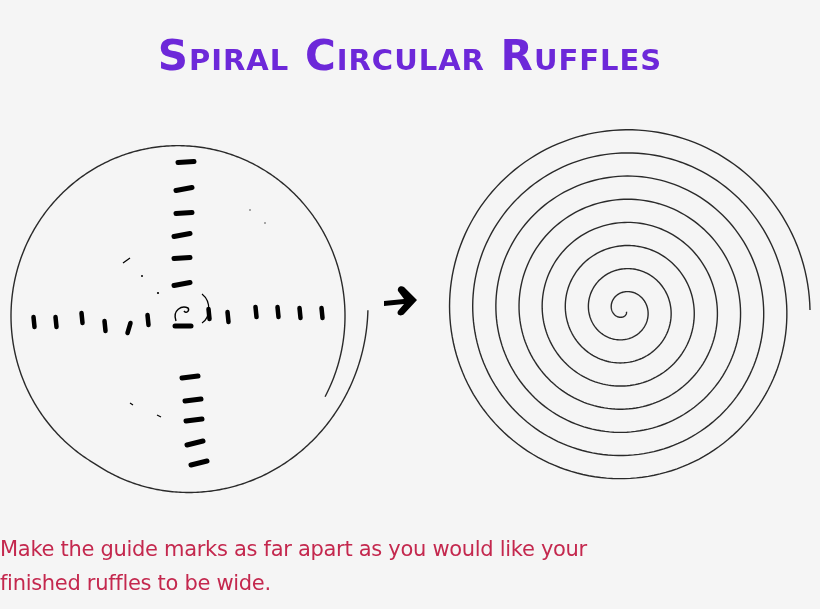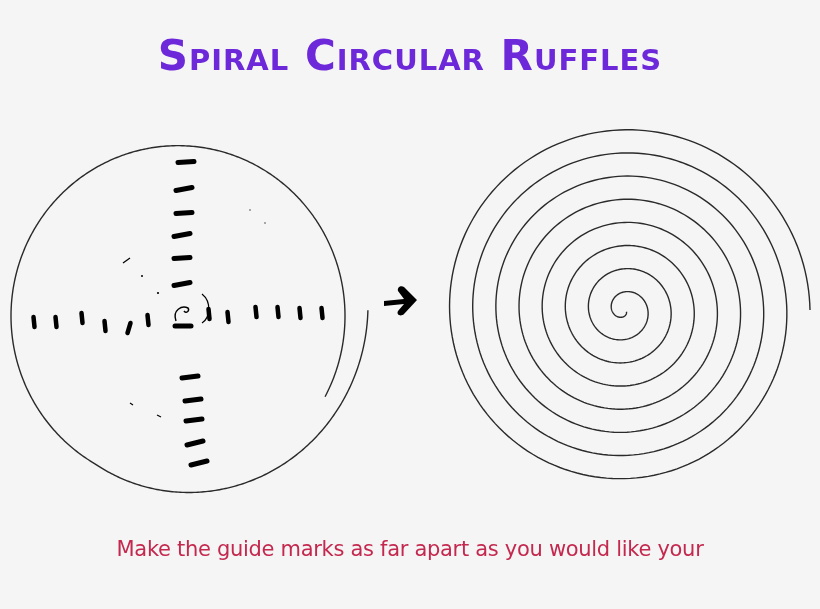--- a/index.html
+++ b/index.html
@@ -33,21 +33,21 @@
       left: 0;
       top: 0;
       width: 820px;
       height: 609px;
     }
     .caption {
       position: absolute;
       left: 0;
       top: 532px;
       width: 820px;
-      text-align: center;
+      text-align: left;
       font-family: "DejaVu Sans", sans-serif;
       font-size: 21px;
       line-height: 34px;
       color: #c4284e;
       font-weight: normal;
       letter-spacing: -0.3px;
     }
     .caption span { display: block; }
   </style>
 </head>
@@ -99,13 +99,14 @@
     <path id="arrow-shape" d="M384 301 L404 299 L398 291 C397 287 401 285 404 287 L417 300 L404 314 C401 317 396 315 398 311 L404 304 L384 306 Z" fill="#000"></path>
   </g>
 
   <g>
     <path id="spiral-path" fill="none" stroke="#2a2a2a" stroke-width="1.4" d="M626.43 311.76 L626.47 311.93 L626.50 312.10 L626.52 312.27 L626.53 312.45 L626.53 312.64 L626.52 312.82 L626.50 313.01 L626.48 313.20 L626.44 313.39 L626.39 313.58 L626.33 313.78 L626.26 313.97 L626.18 314.16 L626.08 314.36 L625.98 314.55 L625.87 314.74 L625.74 314.92 L625.60 315.11 L625.46 315.29 L625.30 315.46 L625.13 315.63 L624.95 315.80 L624.76 315.96 L624.56 316.11 L624.35 316.26 L624.13 316.40 L623.90 316.53 L623.67 316.65 L623.42 316.77 L623.16 316.87 L622.90 316.97 L622.63 317.05 L622.35 317.13 L622.06 317.19 L621.77 317.24 L621.47 317.28 L621.17 317.31 L620.86 317.32 L620.55 317.33 L620.23 317.31 L619.91 317.29 L619.59 317.25 L619.26 317.20 L618.93 317.14 L618.60 317.05 L618.27 316.96 L617.94 316.85 L617.61 316.73 L617.29 316.59 L616.96 316.43 L616.64 316.26 L616.32 316.08 L616.00 315.88 L615.69 315.67 L615.38 315.44 L615.08 315.20 L614.79 314.94 L614.50 314.67 L614.23 314.38 L613.95 314.08 L613.69 313.77 L613.44 313.44 L613.20 313.10 L612.97 312.75 L612.75 312.38 L612.55 312.00 L612.35 311.61 L612.17 311.21 L612.01 310.80 L611.86 310.38 L611.72 309.95 L611.60 309.51 L611.49 309.06 L611.40 308.60 L611.33 308.14 L611.28 307.67 L611.24 307.19 L611.22 306.71 L611.22 306.22 L611.24 305.73 L611.28 305.23 L611.33 304.73 L611.41 304.23 L611.50 303.73 L611.62 303.23 L611.75 302.73 L611.91 302.23 L612.09 301.73 L612.28 301.23 L612.50 300.74 L612.73 300.26 L612.99 299.77 L613.27 299.30 L613.57 298.83 L613.88 298.37 L614.22 297.91 L614.57 297.47 L614.95 297.04 L615.34 296.61 L615.76 296.20 L616.19 295.81 L616.64 295.42 L617.10 295.05 L617.59 294.69 L618.09 294.35 L618.60 294.03 L619.14 293.72 L619.68 293.44 L620.25 293.17 L620.82 292.91 L621.41 292.68 L622.01 292.47 L622.62 292.28 L623.25 292.11 L623.88 291.97 L624.52 291.84 L625.17 291.74 L625.83 291.67 L626.50 291.61 L627.17 291.59 L627.85 291.58 L628.53 291.60 L629.22 291.65 L629.90 291.72 L630.59 291.82 L631.28 291.94 L631.97 292.09 L632.66 292.27 L633.34 292.47 L634.02 292.70 L634.70 292.96 L635.37 293.24 L636.03 293.55 L636.69 293.88 L637.34 294.24 L637.98 294.63 L638.60 295.04 L639.22 295.47 L639.82 295.94 L640.41 296.42 L640.99 296.93 L641.55 297.47 L642.09 298.03 L642.61 298.61 L643.12 299.21 L643.60 299.83 L644.07 300.48 L644.52 301.14 L644.94 301.83 L645.34 302.53 L645.71 303.26 L646.07 304.00 L646.39 304.75 L646.69 305.52 L646.97 306.31 L647.21 307.11 L647.43 307.92 L647.62 308.75 L647.78 309.58 L647.91 310.43 L648.01 311.28 L648.08 312.15 L648.12 313.01 L648.13 313.89 L648.10 314.77 L648.04 315.65 L647.96 316.53 L647.83 317.41 L647.68 318.30 L647.49 319.18 L647.27 320.06 L647.02 320.93 L646.73 321.80 L646.41 322.66 L646.06 323.52 L645.68 324.37 L645.26 325.20 L644.81 326.02 L644.33 326.84 L643.82 327.63 L643.28 328.41 L642.70 329.18 L642.10 329.93 L641.47 330.66 L640.80 331.37 L640.11 332.05 L639.40 332.72 L638.65 333.36 L637.88 333.98 L637.08 334.57 L636.26 335.14 L635.41 335.67 L634.54 336.18 L633.65 336.66 L632.74 337.11 L631.81 337.53 L630.86 337.92 L629.89 338.27 L628.91 338.59 L627.91 338.88 L626.90 339.13 L625.87 339.34 L624.83 339.52 L623.79 339.66 L622.73 339.77 L621.67 339.84 L620.59 339.86 L619.52 339.85 L618.44 339.80 L617.36 339.72 L616.28 339.59 L615.19 339.42 L614.11 339.21 L613.04 338.97 L611.97 338.68 L610.90 338.36 L609.85 337.99 L608.80 337.59 L607.77 337.14 L606.74 336.66 L605.73 336.14 L604.74 335.58 L603.76 334.98 L602.81 334.35 L601.87 333.68 L600.95 332.97 L600.05 332.23 L599.18 331.45 L598.33 330.64 L597.51 329.79 L596.72 328.92 L595.96 328.01 L595.23 327.07 L594.52 326.10 L593.85 325.10 L593.22 324.08 L592.62 323.03 L592.05 321.96 L591.53 320.86 L591.04 319.74 L590.59 318.60 L590.17 317.43 L589.80 316.25 L589.47 315.06 L589.19 313.84 L588.94 312.62 L588.74 311.38 L588.58 310.13 L588.47 308.87 L588.40 307.60 L588.38 306.33 L588.40 305.05 L588.47 303.77 L588.59 302.48 L588.75 301.20 L588.96 299.92 L589.21 298.65 L589.51 297.37 L589.86 296.11 L590.26 294.86 L590.70 293.61 L591.18 292.38 L591.72 291.16 L592.29 289.96 L592.92 288.77 L593.58 287.61 L594.29 286.46 L595.05 285.34 L595.84 284.24 L596.68 283.17 L597.56 282.12 L598.48 281.10 L599.44 280.12 L600.43 279.16 L601.46 278.24 L602.53 277.35 L603.63 276.50 L604.77 275.68 L605.94 274.91 L607.14 274.17 L608.37 273.47 L609.63 272.82 L610.91 272.21 L612.22 271.65 L613.55 271.13 L614.91 270.65 L616.28 270.23 L617.68 269.85 L619.09 269.52 L620.52 269.24 L621.96 269.01 L623.41 268.84 L624.87 268.71 L626.34 268.64 L627.82 268.62 L629.30 268.65 L630.78 268.73 L632.27 268.87 L633.75 269.06 L635.23 269.31 L636.71 269.61 L638.17 269.96 L639.63 270.36 L641.08 270.82 L642.51 271.34 L643.93 271.90 L645.34 272.52 L646.72 273.19 L648.08 273.91 L649.42 274.68 L650.74 275.50 L652.03 276.37 L653.29 277.28 L654.52 278.25 L655.72 279.26 L656.89 280.31 L658.02 281.41 L659.12 282.56 L660.17 283.74 L661.19 284.97 L662.16 286.23 L663.10 287.54 L663.98 288.88 L664.82 290.25 L665.62 291.66 L666.36 293.09 L667.06 294.56 L667.70 296.06 L668.30 297.58 L668.84 299.13 L669.32 300.70 L669.75 302.29 L670.13 303.90 L670.44 305.53 L670.70 307.17 L670.91 308.82 L671.05 310.49 L671.13 312.16 L671.16 313.84 L671.12 315.52 L671.02 317.21 L670.87 318.90 L670.65 320.58 L670.37 322.26 L670.03 323.94 L669.63 325.60 L669.17 327.26 L668.65 328.90 L668.08 330.52 L667.44 332.13 L666.74 333.72 L665.98 335.29 L665.17 336.83 L664.30 338.35 L663.37 339.84 L662.39 341.30 L661.36 342.73 L660.27 344.12 L659.13 345.48 L657.94 346.80 L656.70 348.08 L655.41 349.31 L654.07 350.51 L652.69 351.65 L651.27 352.76 L649.80 353.81 L648.29 354.81 L646.75 355.76 L645.17 356.66 L643.55 357.50 L641.90 358.28 L640.22 359.01 L638.51 359.68 L636.77 360.29 L635.01 360.84 L633.22 361.33 L631.41 361.75 L629.59 362.11 L627.75 362.41 L625.89 362.64 L624.02 362.80 L622.15 362.90 L620.26 362.93 L618.38 362.90 L616.49 362.79 L614.60 362.62 L612.71 362.38 L610.83 362.08 L608.95 361.70 L607.09 361.26 L605.24 360.75 L603.40 360.18 L601.58 359.53 L599.78 358.82 L598.00 358.05 L596.25 357.21 L594.52 356.31 L592.83 355.34 L591.16 354.31 L589.53 353.22 L587.93 352.07 L586.38 350.87 L584.86 349.60 L583.39 348.28 L581.96 346.90 L580.57 345.47 L579.24 343.99 L577.96 342.45 L576.73 340.87 L575.55 339.24 L574.43 337.57 L573.37 335.86 L572.36 334.10 L571.42 332.31 L570.54 330.48 L569.72 328.61 L568.97 326.71 L568.29 324.78 L567.67 322.83 L567.13 320.85 L566.65 318.85 L566.24 316.82 L565.90 314.78 L565.64 312.73 L565.45 310.66 L565.33 308.58 L565.29 306.49 L565.32 304.40 L565.43 302.31 L565.61 300.21 L565.86 298.12 L566.19 296.04 L566.60 293.96 L567.08 291.90 L567.63 289.85 L568.26 287.82 L568.96 285.80 L569.74 283.81 L570.58 281.84 L571.50 279.90 L572.49 277.99 L573.55 276.11 L574.68 274.27 L575.87 272.46 L577.13 270.69 L578.46 268.97 L579.85 267.29 L581.30 265.66 L582.81 264.07 L584.38 262.54 L586.01 261.07 L587.69 259.64 L589.42 258.28 L591.21 256.97 L593.05 255.73 L594.93 254.55 L596.86 253.44 L598.83 252.39 L600.84 251.42 L602.88 250.51 L604.97 249.67 L607.08 248.91 L609.23 248.22 L611.40 247.61 L613.60 247.07 L615.82 246.61 L618.06 246.23 L620.32 245.93 L622.59 245.71 L624.87 245.57 L627.16 245.51 L629.45 245.53 L631.75 245.64 L634.05 245.82 L636.34 246.09 L638.63 246.44 L640.90 246.87 L643.17 247.39 L645.42 247.98 L647.65 248.66 L649.86 249.42 L652.05 250.25 L654.21 251.17 L656.34 252.16 L658.44 253.23 L660.50 254.38 L662.52 255.60 L664.51 256.90 L666.45 258.27 L668.34 259.71 L670.19 261.21 L671.98 262.79 L673.72 264.43 L675.40 266.14 L677.03 267.91 L678.59 269.73 L680.09 271.62 L681.53 273.56 L682.90 275.56 L684.19 277.61 L685.42 279.70 L686.58 281.85 L687.66 284.03 L688.66 286.26 L689.59 288.53 L690.43 290.83 L691.20 293.16 L691.88 295.53 L692.48 297.92 L692.99 300.34 L693.42 302.78 L693.76 305.23 L694.02 307.71 L694.19 310.19 L694.27 312.68 L694.26 315.18 L694.16 317.68 L693.97 320.18 L693.70 322.68 L693.33 325.17 L692.88 327.65 L692.33 330.12 L691.70 332.57 L690.98 335.00 L690.17 337.41 L689.28 339.79 L688.30 342.15 L687.23 344.47 L686.08 346.75 L684.85 349.00 L683.54 351.21 L682.15 353.37 L680.67 355.49 L679.12 357.55 L677.50 359.57 L675.80 361.52 L674.03 363.42 L672.19 365.26 L670.29 367.04 L668.31 368.75 L666.28 370.39 L664.18 371.96 L662.03 373.46 L659.82 374.88 L657.56 376.22 L655.24 377.49 L652.88 378.68 L650.47 379.78 L648.03 380.80 L645.54 381.73 L643.02 382.57 L640.46 383.33 L637.87 384.00 L635.26 384.57 L632.63 385.05 L629.97 385.44 L627.30 385.74 L624.61 385.94 L621.92 386.04 L619.22 386.05 L616.51 385.96 L613.80 385.78 L611.10 385.50 L608.41 385.12 L605.72 384.65 L603.05 384.08 L600.40 383.42 L597.77 382.66 L595.16 381.80 L592.58 380.85 L590.03 379.81 L587.52 378.68 L585.04 377.46 L582.60 376.14 L580.21 374.74 L577.87 373.26 L575.57 371.68 L573.33 370.03 L571.15 368.29 L569.03 366.48 L566.96 364.58 L564.97 362.61 L563.04 360.57 L561.18 358.46 L559.40 356.28 L557.69 354.03 L556.06 351.72 L554.51 349.35 L553.04 346.92 L551.66 344.44 L550.36 341.91 L549.16 339.32 L548.04 336.69 L547.02 334.02 L546.09 331.31 L545.25 328.57 L544.52 325.79 L543.88 322.99 L543.34 320.15 L542.90 317.30 L542.56 314.43 L542.32 311.54 L542.19 308.64 L542.16 305.74 L542.23 302.83 L542.41 299.92 L542.69 297.01 L543.07 294.11 L543.56 291.22 L544.15 288.35 L544.84 285.49 L545.64 282.66 L546.53 279.85 L547.53 277.07 L548.63 274.33 L549.82 271.62 L551.12 268.95 L552.51 266.32 L553.99 263.74 L555.57 261.21 L557.24 258.74 L558.99 256.32 L560.84 253.96 L562.77 251.67 L564.79 249.44 L566.88 247.28 L569.06 245.20 L571.31 243.19 L573.63 241.26 L576.03 239.41 L578.49 237.64 L581.02 235.96 L583.61 234.37 L586.26 232.87 L588.96 231.46 L591.72 230.14 L594.52 228.93 L597.38 227.81 L600.27 226.79 L603.20 225.88 L606.17 225.06 L609.17 224.36 L612.20 223.75 L615.25 223.26 L618.32 222.87 L621.41 222.60 L624.51 222.43 L627.62 222.37 L630.73 222.42 L633.85 222.59 L636.96 222.86 L640.06 223.25 L643.16 223.75 L646.24 224.35 L649.30 225.07 L652.33 225.90 L655.34 226.83 L658.32 227.87 L661.27 229.02 L664.17 230.28 L667.03 231.64 L669.85 233.10 L672.62 234.66 L675.34 236.33 L677.99 238.09 L680.59 239.95 L683.12 241.90 L685.59 243.94 L687.98 246.07 L690.31 248.29 L692.55 250.60 L694.72 252.98 L696.80 255.44 L698.79 257.98 L700.70 260.60 L702.51 263.28 L704.24 266.03 L705.86 268.84 L707.39 271.72 L708.81 274.65 L710.13 277.63 L711.35 280.66 L712.46 283.74 L713.46 286.86 L714.36 290.02 L715.14 293.21 L715.80 296.43 L716.36 299.68 L716.79 302.95 L717.12 306.24 L717.32 309.54 L717.41 312.85 L717.38 316.17 L717.23 319.49 L716.97 322.81 L716.59 326.12 L716.08 329.41 L715.46 332.70 L714.73 335.96 L713.87 339.20 L712.91 342.41 L711.82 345.59 L710.62 348.74 L709.31 351.84 L707.89 354.90 L706.36 357.91 L704.72 360.87 L702.98 363.78 L701.13 366.62 L699.17 369.40 L697.12 372.11 L694.97 374.75 L692.72 377.32 L690.38 379.81 L687.95 382.21 L685.44 384.54 L682.83 386.77 L680.15 388.91 L677.39 390.96 L674.56 392.92 L671.65 394.77 L668.67 396.52 L665.63 398.17 L662.53 399.71 L659.38 401.14 L656.17 402.46 L652.91 403.67 L649.60 404.76 L646.26 405.74 L642.88 406.59 L639.46 407.33 L636.02 407.95 L632.55 408.44 L629.06 408.81 L625.56 409.06 L622.04 409.19 L618.52 409.19 L614.99 409.06 L611.47 408.81 L607.96 408.43 L604.45 407.93 L600.96 407.30 L597.49 406.55 L594.05 405.67 L590.63 404.67 L587.25 403.55 L583.91 402.31 L580.60 400.95 L577.34 399.47 L574.14 397.87 L570.99 396.16 L567.89 394.34 L564.86 392.40 L561.90 390.36 L559.01 388.21 L556.19 385.95 L553.45 383.59 L550.79 381.14 L548.22 378.59 L545.73 375.94 L543.34 373.21 L541.05 370.38 L538.85 367.48 L536.75 364.49 L534.76 361.43 L532.88 358.30 L531.11 355.09 L529.45 351.83 L527.90 348.50 L526.48 345.11 L525.17 341.67 L523.98 338.18 L522.92 334.65 L521.98 331.08 L521.17 327.47 L520.49 323.83 L519.93 320.17 L519.51 316.48 L519.21 312.78 L519.05 309.06 L519.02 305.33 L519.12 301.60 L519.35 297.88 L519.72 294.15 L520.22 290.44 L520.85 286.75 L521.61 283.07 L522.50 279.42 L523.53 275.80 L524.68 272.22 L525.96 268.67 L527.37 265.16 L528.90 261.71 L530.56 258.30 L532.34 254.96 L534.24 251.67 L536.26 248.45 L538.39 245.30 L540.63 242.22 L542.99 239.22 L545.46 236.31 L548.02 233.48 L550.70 230.74 L553.47 228.09 L556.33 225.54 L559.29 223.09 L562.34 220.74 L565.47 218.50 L568.68 216.37 L571.98 214.35 L575.34 212.45 L578.78 210.67 L582.27 209.01 L585.84 207.47 L589.45 206.06 L593.12 204.77 L596.84 203.62 L600.60 202.60 L604.40 201.70 L608.23 200.95 L612.09 200.33 L615.98 199.84 L619.88 199.50 L623.80 199.29 L627.73 199.22 L631.66 199.29 L635.60 199.51 L639.52 199.86 L643.44 200.35 L647.34 200.98 L651.23 201.75 L655.08 202.66 L658.91 203.70 L662.70 204.88 L666.45 206.20 L670.16 207.65 L673.81 209.23 L677.42 210.95 L680.96 212.79 L684.44 214.76 L687.85 216.85 L691.19 219.07 L694.45 221.41 L697.64 223.86 L700.73 226.43 L703.74 229.11 L706.65 231.90 L709.46 234.79 L712.18 237.78 L714.79 240.88 L717.29 244.06 L719.67 247.34 L721.95 250.70 L724.10 254.15 L726.14 257.67 L728.04 261.27 L729.83 264.94 L731.48 268.67 L733.00 272.46 L734.39 276.31 L735.64 280.21 L736.75 284.16 L737.73 288.15 L738.56 292.17 L739.25 296.23 L739.79 300.31 L740.20 304.42 L740.45 308.54 L740.56 312.67 L740.52 316.81 L740.34 320.94 L740.01 325.08 L739.53 329.20 L738.90 333.31 L738.13 337.40 L737.21 341.46 L736.15 345.50 L734.95 349.49 L733.60 353.45 L732.11 357.36 L730.48 361.22 L728.71 365.02 L726.81 368.76 L724.77 372.44 L722.61 376.05 L720.31 379.58 L717.89 383.03 L715.34 386.39 L712.67 389.67 L709.88 392.85 L706.98 395.94 L703.97 398.93 L700.85 401.81 L697.63 404.57 L694.31 407.23 L690.89 409.77 L687.38 412.19 L683.78 414.49 L680.10 416.66 L676.34 418.70 L672.51 420.60 L668.61 422.37 L664.64 424.01 L660.61 425.50 L656.53 426.85 L652.40 428.06 L648.22 429.12 L644.01 430.03 L639.76 430.80 L635.48 431.41 L631.17 431.87 L626.85 432.18 L622.52 432.33 L618.18 432.33 L613.83 432.18 L609.49 431.87 L605.16 431.41 L600.84 430.80 L596.55 430.03 L592.28 429.10 L588.04 428.03 L583.83 426.81 L579.67 425.43 L575.56 423.91 L571.49 422.24 L567.49 420.42 L563.55 418.46 L559.67 416.36 L555.87 414.12 L552.15 411.75 L548.51 409.24 L544.95 406.61 L541.49 403.84 L538.13 400.95 L534.86 397.94 L531.71 394.82 L528.66 391.58 L525.72 388.23 L522.91 384.77 L520.21 381.22 L517.64 377.56 L515.20 373.82 L512.89 369.98 L510.72 366.06 L508.68 362.07 L506.79 358.00 L505.04 353.86 L503.44 349.65 L501.98 345.39 L500.68 341.07 L499.52 336.71 L498.53 332.30 L497.69 327.86 L497.00 323.39 L496.48 318.89 L496.11 314.36 L495.91 309.83 L495.86 305.28 L495.98 300.73 L496.26 296.19 L496.70 291.65 L497.30 287.13 L498.06 282.62 L498.99 278.14 L500.07 273.69 L501.31 269.28 L502.71 264.91 L504.26 260.59 L505.97 256.32 L507.83 252.12 L509.84 247.97 L512.00 243.90 L514.30 239.90 L516.75 235.98 L519.33 232.15 L522.06 228.40 L524.91 224.76 L527.90 221.21 L531.02 217.77 L534.26 214.43 L537.61 211.21 L541.09 208.11 L544.67 205.13 L548.36 202.28 L552.16 199.56 L556.05 196.97 L560.04 194.51 L564.11 192.20 L568.27 190.04 L572.51 188.02 L576.82 186.14 L581.20 184.43 L585.64 182.86 L590.13 181.46 L594.68 180.21 L599.28 179.12 L603.91 178.20 L608.58 177.44 L613.28 176.85 L618.00 176.42 L622.74 176.16 L627.49 176.07 L632.24 176.15 L636.99 176.39 L641.74 176.81 L646.47 177.39 L651.18 178.14 L655.87 179.06 L660.53 180.15 L665.15 181.40 L669.72 182.82 L674.25 184.40 L678.73 186.14 L683.14 188.04 L687.49 190.10 L691.76 192.31 L695.96 194.67 L700.08 197.19 L704.10 199.85 L708.04 202.66 L711.88 205.60 L715.61 208.69 L719.23 211.90 L722.75 215.25 L726.14 218.72 L729.41 222.32 L732.56 226.03 L735.57 229.85 L738.45 233.79 L741.19 237.82 L743.79 241.96 L746.24 246.19 L748.55 250.50 L750.70 254.90 L752.69 259.38 L754.53 263.93 L756.20 268.55 L757.72 273.23 L759.06 277.96 L760.24 282.74 L761.25 287.57 L762.09 292.43 L762.76 297.32 L763.25 302.24 L763.57 307.18 L763.71 312.13 L763.68 317.09 L763.47 322.05 L763.08 327.00 L762.52 331.94 L761.79 336.86 L760.88 341.76 L759.79 346.62 L758.53 351.45 L757.10 356.24 L755.50 360.98 L753.73 365.66 L751.79 370.28 L749.69 374.83 L747.43 379.31 L745.01 383.71 L742.43 388.02 L739.69 392.25 L736.81 396.37 L733.78 400.40 L730.60 404.32 L727.29 408.13 L723.83 411.83 L720.25 415.40 L716.54 418.84 L712.70 422.16 L708.75 425.34 L704.68 428.38 L700.50 431.27 L696.22 434.02 L691.84 436.62 L687.37 439.06 L682.81 441.35 L678.16 443.47 L673.44 445.43 L668.65 447.22 L663.80 448.84 L658.88 450.29 L653.91 451.57 L648.90 452.67 L643.84 453.59 L638.76 454.33 L633.64 454.90 L628.50 455.28 L623.35 455.48 L618.19 455.49 L613.02 455.33 L607.86 454.98 L602.71 454.44 L597.58 453.72 L592.48 452.83 L587.40 451.75 L582.36 450.48 L577.37 449.04 L572.42 447.43 L567.53 445.63 L562.71 443.66 L557.95 441.52 L553.27 439.21 L548.66 436.74 L544.15 434.10 L539.72 431.30 L535.40 428.34 L531.18 425.22 L527.07 421.96 L523.07 418.55 L519.19 415.00 L515.44 411.30 L511.82 407.48 L508.33 403.52 L504.99 399.44 L501.78 395.24 L498.73 390.93 L495.83 386.50 L493.08 381.97 L490.49 377.35 L488.07 372.63 L485.82 367.82 L483.73 362.93 L481.82 357.97 L480.08 352.93 L478.53 347.84 L477.15 342.69 L475.95 337.48 L474.94 332.24 L474.12 326.96 L473.48 321.64 L473.03 316.30 L472.77 310.95 L472.70 305.59 L472.82 300.22 L473.14 294.85 L473.64 289.49 L474.33 284.16 L475.21 278.84 L476.28 273.55 L477.54 268.30 L478.99 263.10 L480.62 257.94 L482.43 252.84 L484.43 247.81 L486.60 242.84 L488.96 237.95 L491.48 233.15 L494.18 228.43 L497.04 223.80 L500.07 219.28 L503.26 214.86 L506.61 210.56 L510.12 206.37 L513.77 202.31 L517.56 198.38 L521.50 194.57 L525.57 190.91 L529.78 187.40 L534.11 184.03 L538.56 180.81 L543.12 177.75 L547.80 174.85 L552.57 172.12 L557.45 169.56 L562.42 167.17 L567.47 164.95 L572.61 162.92 L577.81 161.06 L583.09 159.39 L588.42 157.91 L593.81 156.61 L599.25 155.51 L604.72 154.60 L610.23 153.89 L615.77 153.37 L621.32 153.04 L626.89 152.91 L632.46 152.99 L638.04 153.25 L643.60 153.72 L649.15 154.38 L654.67 155.25 L660.17 156.30 L665.63 157.56 L671.05 159.00 L676.41 160.64 L681.72 162.47 L686.97 164.49 L692.14 166.70 L697.24 169.09 L702.25 171.66 L707.18 174.41 L712.00 177.33 L716.73 180.43 L721.34 183.69 L725.84 187.12 L730.22 190.71 L734.47 194.46 L738.59 198.35 L742.57 202.40 L746.41 206.58 L750.10 210.91 L753.64 215.36 L757.03 219.94 L760.24 224.65 L763.30 229.47 L766.18 234.39 L768.89 239.42 L771.42 244.55 L773.77 249.77 L775.93 255.07 L777.91 260.45 L779.69 265.90 L781.29 271.42 L782.68 276.99 L783.88 282.61 L784.88 288.28 L785.68 293.98 L786.28 299.72 L786.67 305.47 L786.86 311.24 L786.84 317.02 L786.62 322.80 L786.20 328.57 L785.57 334.33 L784.73 340.06 L783.69 345.77 L782.45 351.44 L781.01 357.07 L779.36 362.65 L777.52 368.17 L775.48 373.62 L773.25 379.01 L770.83 384.31 L768.22 389.54 L765.42 394.67 L762.44 399.70 L759.28 404.62 L755.94 409.44 L752.44 414.13 L748.76 418.71 L744.93 423.15 L740.93 427.46 L736.78 431.63 L732.49 435.65 L728.05 439.51 L723.47 443.23 L718.76 446.78 L713.92 450.16 L708.96 453.37 L703.89 456.41 L698.71 459.26 L693.42 461.94 L688.05 464.42 L682.58 466.72 L677.03 468.82 L671.40 470.73 L665.71 472.43 L659.95 473.94 L654.14 475.24 L648.28 476.33 L642.38 477.22 L636.46 477.89 L630.50 478.36 L624.53 478.61 L618.55 478.66 L612.56 478.49 L606.59 478.11 L600.62 477.51 L594.67 476.71 L588.76 475.69 L582.87 474.47 L577.03 473.03 L571.24 471.39 L565.51 469.54 L559.84 467.49 L554.25 465.23 L548.73 462.78 L543.30 460.13 L537.96 457.29 L532.73 454.26 L527.60 451.04 L522.58 447.64 L517.68 444.06 L512.91 440.30 L508.27 436.38 L503.78 432.29 L499.42 428.04 L495.22 423.64 L491.17 419.09 L487.28 414.39 L483.56 409.55 L480.01 404.58 L476.64 399.49 L473.44 394.27 L470.43 388.94 L467.61 383.50 L464.99 377.97 L462.56 372.33 L460.32 366.61 L458.30 360.81 L456.47 354.94 L454.86 349.01 L453.45 343.01 L452.26 336.96 L451.28 330.87 L450.52 324.75 L449.98 318.60 L449.65 312.43 L449.54 306.24 L449.66 300.05 L449.99 293.87 L450.54 287.69 L451.31 281.54 L452.30 275.41 L453.51 269.31 L454.93 263.26 L456.57 257.25 L458.42 251.31 L460.48 245.43 L462.76 239.62 L465.23 233.89 L467.92 228.25 L470.80 222.71 L473.88 217.26 L477.15 211.93 L480.61 206.71 L484.26 201.61 L488.09 196.64 L492.10 191.80 L496.28 187.11 L500.62 182.57 L505.13 178.18 L509.79 173.95 L514.61 169.88 L519.56 165.99 L524.66 162.27 L529.89 158.73 L535.25 155.37 L540.73 152.21 L546.31 149.24 L552.01 146.46 L557.80 143.89 L563.69 141.53 L569.66 139.37 L575.71 137.43 L581.82 135.70 L588.00 134.18 L594.23 132.89 L600.51 131.82 L606.83 130.96 L613.18 130.34 L619.55 129.94 L625.94 129.76 L632.34 129.81 L638.73 130.09 L645.11 130.60 L651.48 131.33 L657.82 132.29 L664.13 133.47 L670.39 134.88 L676.61 136.51 L682.77 138.36 L688.86 140.43 L694.88 142.71 L700.82 145.21 L706.68 147.92 L712.43 150.84 L718.09 153.96 L723.63 157.29 L729.06 160.81 L734.36 164.52 L739.53 168.42 L744.56 172.51 L749.45 176.77 L754.18 181.21 L758.76 185.82 L763.18 190.59 L767.43 195.51 L771.50 200.59 L775.39 205.82 L779.10 211.18 L782.62 216.67 L785.94 222.29 L789.07 228.03 L791.99 233.88 L794.70 239.83 L797.21 245.88 L799.49 252.02 L801.56 258.24 L803.41 264.53 L805.04 270.90 L806.44 277.31 L807.62 283.78 L808.56 290.29 L809.27 296.84 L809.75 303.41 L810.00 310.00 "></path>
   </g>
 </svg>
 
 <div class="caption">
   <span>Make the guide marks as far apart as you would like your</span>
+  <span>finished ruffles to be wide.</span>
 </div>
 
 </body></html>

